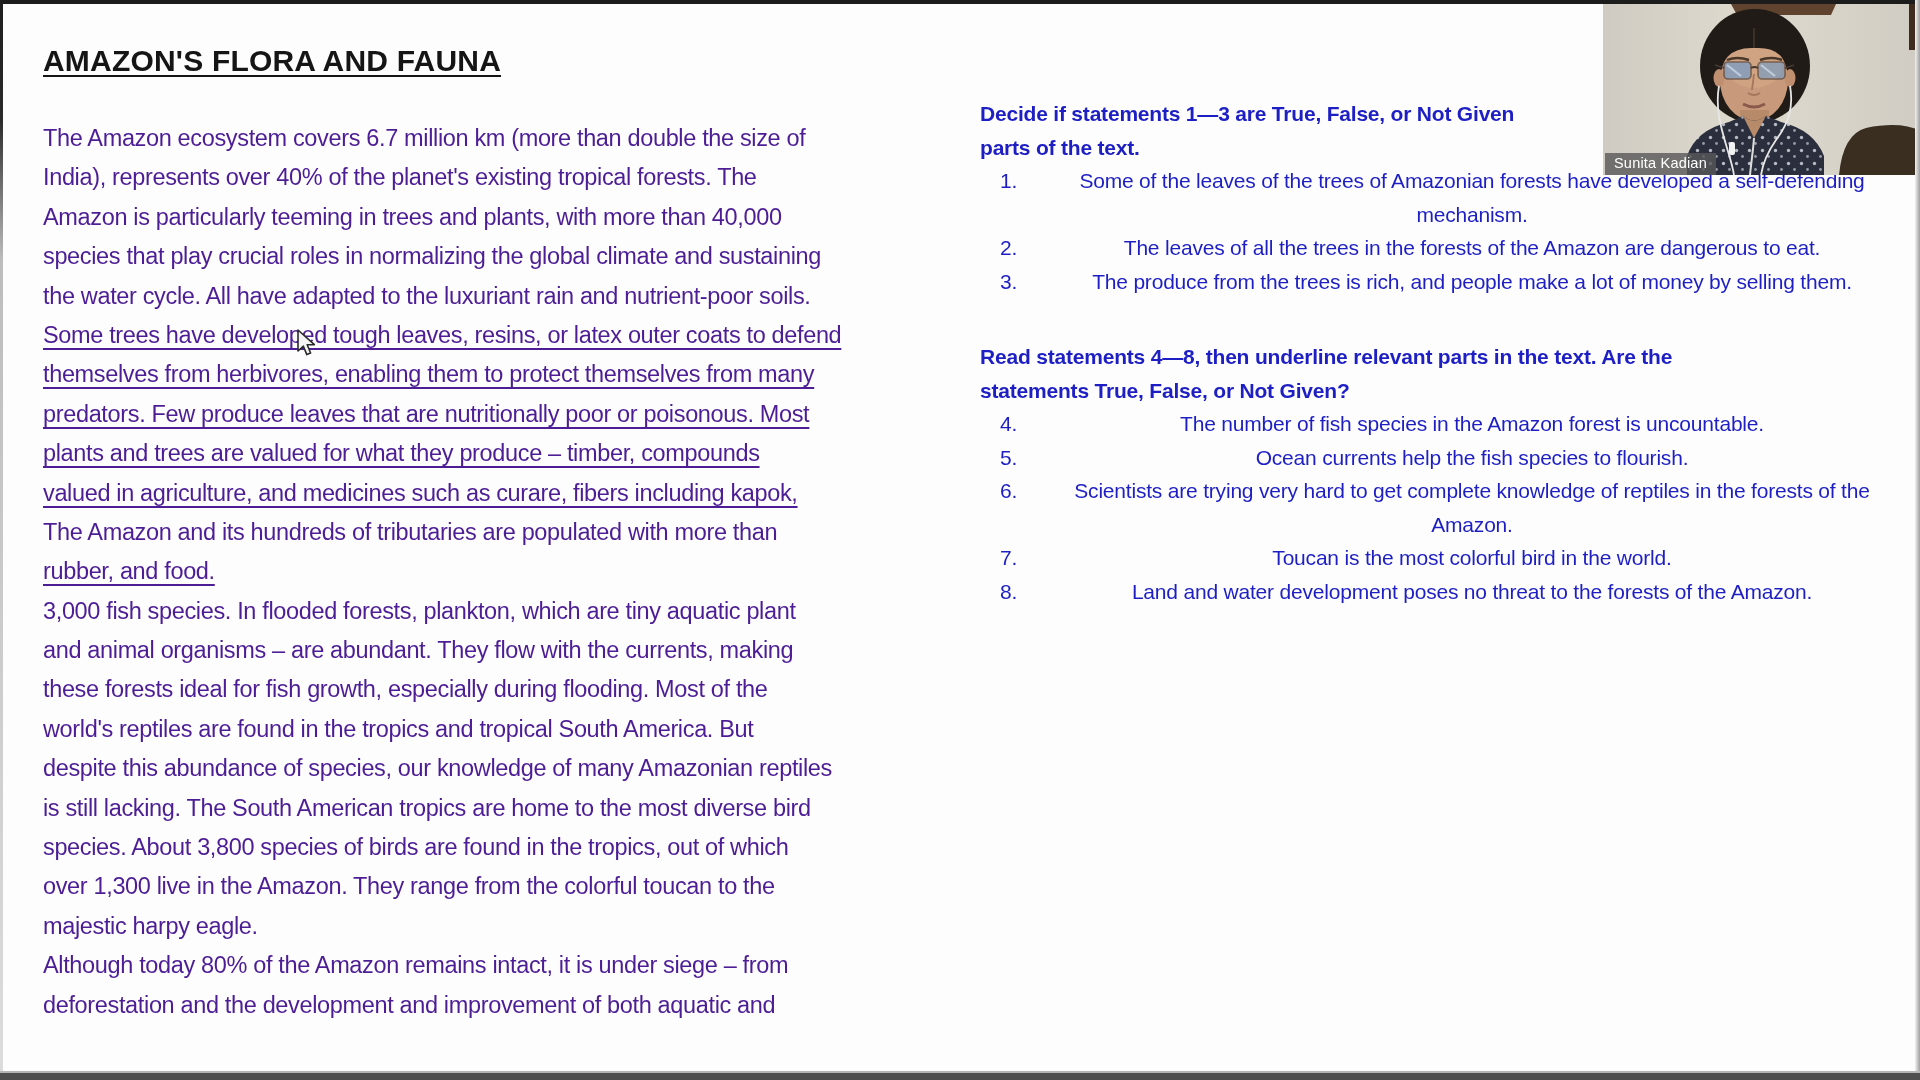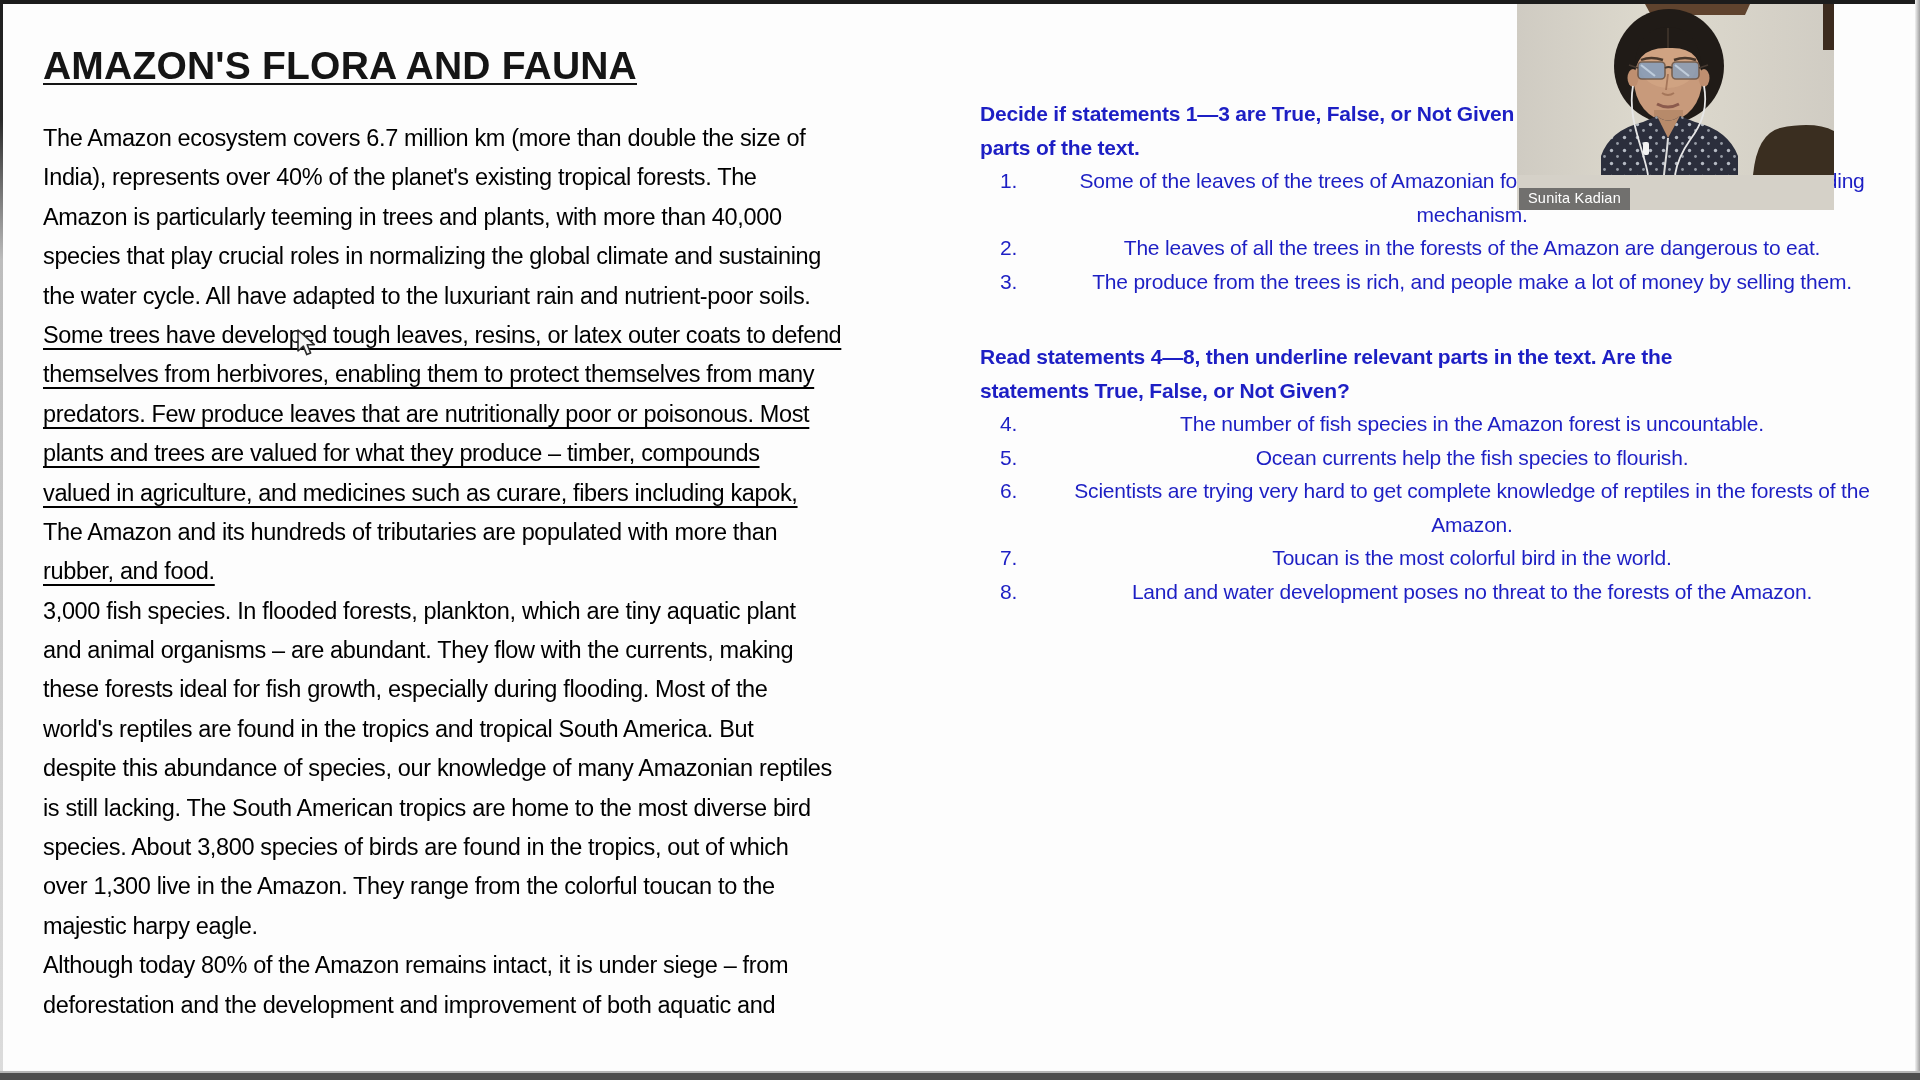--- a/index.html
+++ b/index.html
@@ -12,38 +12,38 @@
   .strip-top { position:absolute; left:0; top:0; width:1920px; height:4px; background:#1c1c1c; z-index:8; }
   .strip-left { position:absolute; left:0; top:0; width:3px; height:1080px;
     background:linear-gradient(to bottom,#1e1e1e 0px,#2a2a2a 120px,#bdbdbd 260px,#dcdcdc 100%); z-index:8; }
   .strip-right { position:absolute; right:0; top:0; width:5px; height:1080px;
     background:linear-gradient(to right,#f2f2f2,#9f9f9f); z-index:8; }
   .strip-bottom { position:absolute; left:0; bottom:0; width:1920px; height:9px;
     background:linear-gradient(to bottom,#b6b6b6 0 2px,#4e4e4e 2px); z-index:8; }
 
   
   .doc-title {
-    position:absolute; left:43px; top:44px; font-size:39px; font-weight:bold; color:#151515;
+    position:absolute; left:43px; top:44px; font-size:30px; font-weight:bold; color:#151515;
     text-decoration:underline; text-decoration-thickness:2px; text-underline-offset:4px; letter-spacing:.2px;
   }
-  .doc-body { position:absolute; left:43px; top:119px; color:#000000; font-size:23.5px; letter-spacing:-0.35px; }
+  .doc-body { position:absolute; left:43px; top:119px; color:#4c1d95; font-size:23.5px; letter-spacing:-0.35px; }
   .doc-line { height:39.4px; line-height:39.4px; white-space:nowrap; }
   .doc-line.u { text-decoration:underline; text-decoration-thickness:1.5px; text-underline-offset:5px; }
 
   
   .questions { position:absolute; left:980px; top:97px; width:915px; color:#1d1fc4; font-size:21px; letter-spacing:-0.2px; z-index:1; }
   .q-heading-line { font-weight:bold; line-height:33.5px; white-space:nowrap; }
   .q-item { display:flex; align-items:flex-start; }
   .q-num { flex:none; width:32px; margin-left:20px; line-height:33.5px; }
   .q-text { margin-left:20px; width:840px; line-height:33.5px;text-align:center; }
   .q-section2 { margin-top:42px; }
 
   
   .video {
-    position:absolute; left:1517px; top:4px; width:317px; height:206px;
+    position:absolute; left:1603px; top:4px; width:317px; height:171px;
     background:#d5d1c8; overflow:hidden; z-index:5;
   }
   .name-tag {
     position:absolute; left:2px; bottom:0px; padding:2px 9px 4px;
     background:rgba(88,88,88,.8); color:#fff; font-size:14.5px; letter-spacing:.2px; z-index:2; white-space:nowrap;
   }
   .video svg { position:absolute; left:0; top:0; }
 
   
   .cursor { position:absolute; left:296px; top:329px; z-index:9; }

